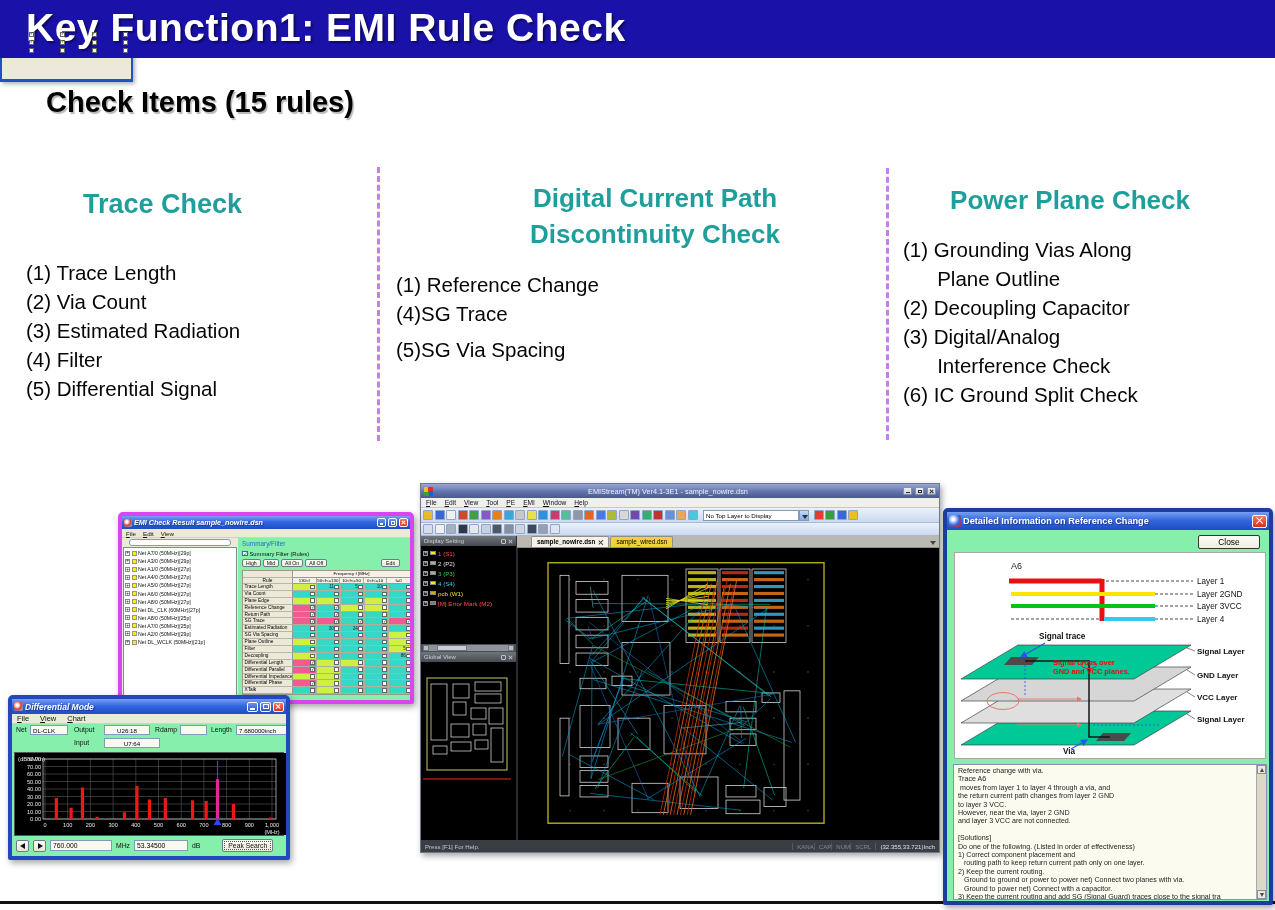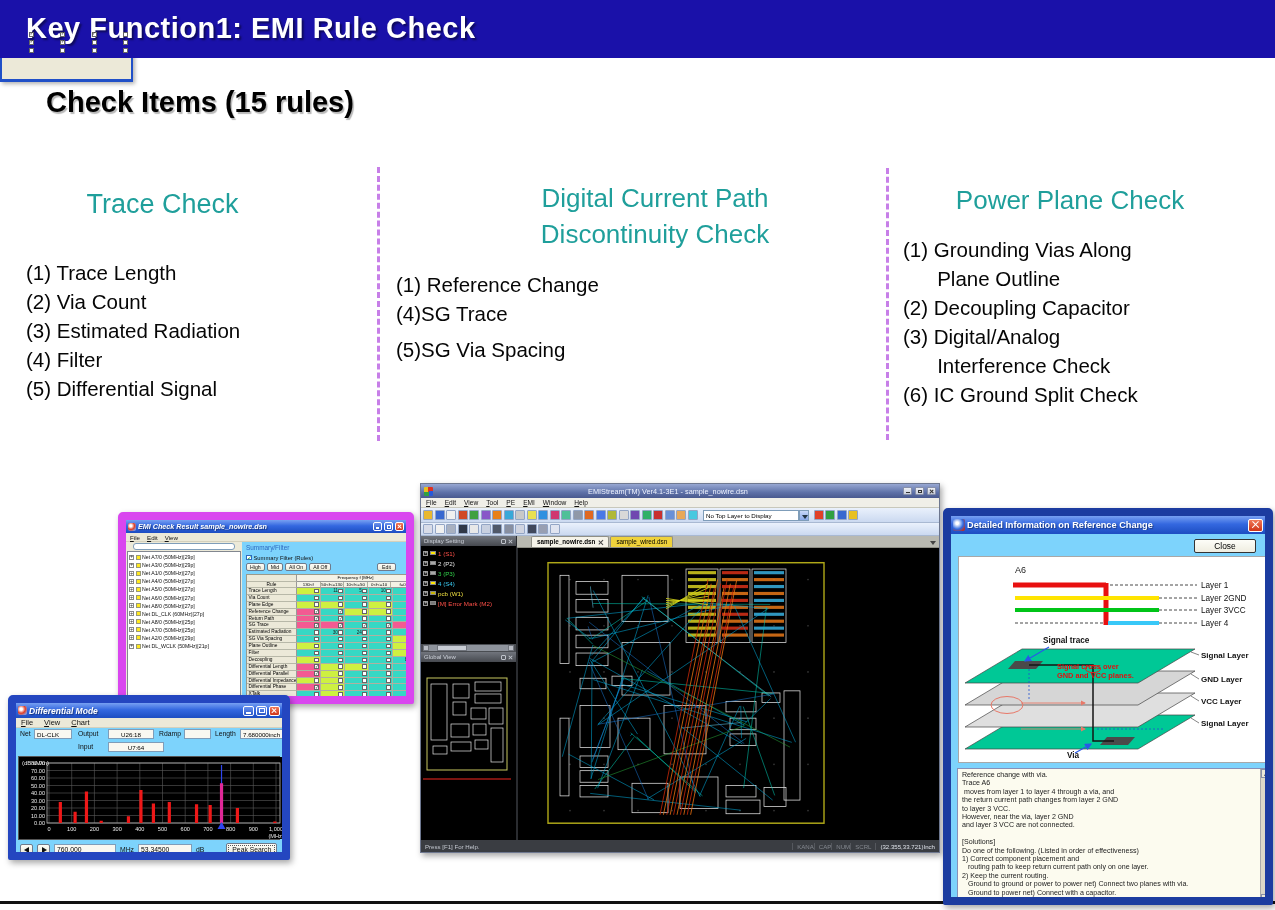--- a/index.html
+++ b/index.html
@@ -3,31 +3,31 @@
 <meta charset="utf-8">
 <style>
   html,body{margin:0;padding:0;background:#fff;}
   *{box-sizing:border-box;}
   .page{position:relative;width:1275px;height:910px;background:#fff;overflow:hidden;
         font-family:"Liberation Sans","DejaVu Sans",sans-serif;}
   .abs{position:absolute;}
 
   
   .hdr{left:0;top:0;width:1275px;height:58px;background:#1A11A9;}
-  .hdr .t{padding-left:26px;line-height:56px;font-size:29px;font-weight:800;color:#fff;
+  .hdr .t{padding-left:26px;line-height:56px;font-size:39px;font-weight:800;color:#fff;
           letter-spacing:.5px;text-shadow:2px 2px 2px rgba(0,0,0,.45);white-space:nowrap;}
   .subtitle{left:46px;top:86px;font-size:29px;font-weight:bold;color:#000;
             text-shadow:1.5px 1.5px 1px #b8b8b8;}
   .vdiv{width:0;border-left:3px dashed #C77FE8;}
-  .coltitle{color:#1F9F9B;font-weight:normal;text-align:center;line-height:1.4;}
+  .coltitle{color:#1F9F9B;font-weight:bold;text-align:center;line-height:1.4;}
   .citem{white-space:pre;font-size:20.5px;color:#060606;line-height:29px;}
   #coli1 .citem:last-child{margin-top:7px;}
 
   
-  .win-xp{position:absolute;background:#7dd3fc;border:8px solid #d946ef;
+  .win-xp{position:absolute;background:#86efac;border:4px solid #d946ef;
           border-radius:5px 5px 2px 2px;box-shadow:2px 3px 6px rgba(0,0,0,.35);overflow:hidden;}
   .tb-xp{background:linear-gradient(180deg,#77A0F2 0%,#3468E0 45%,#1E4FC4 95%);
          display:flex;align-items:center;gap:2px;padding:0 2px;}
   .tb-xp .t{color:#fff;font-weight:bold;flex:1;white-space:nowrap;overflow:hidden;
             font-style:italic;text-shadow:1px 1px 1px rgba(0,0,0,.4);}
   .appicon{border-radius:2px;background:radial-gradient(circle at 35% 35%,#fff 15%,#E04028 50%,#8898D8 80%);flex:none;}
   .wbtn{border-radius:2px;border:1px solid #fff;position:relative;flex:none;}
   .wbtn.min,.wbtn.max{background:linear-gradient(#6A92EE,#2A58C8);}
   .wbtn.close{background:linear-gradient(#F07858,#D03418);}
   .wbtn.min::after{content:"";position:absolute;left:2px;right:2px;bottom:1px;height:1.6px;background:#fff;}

